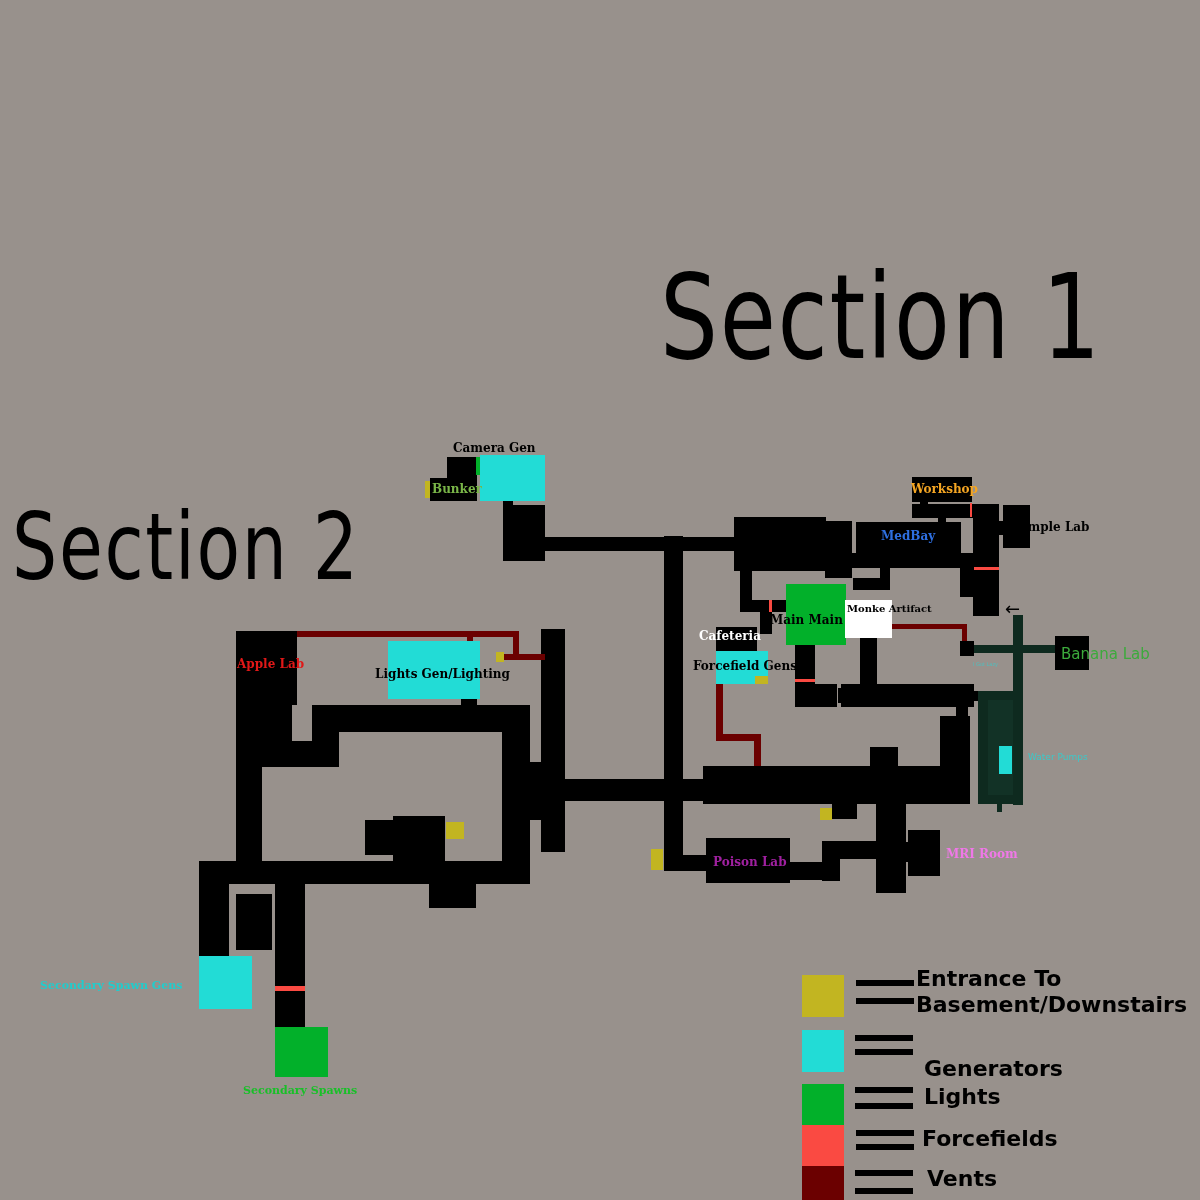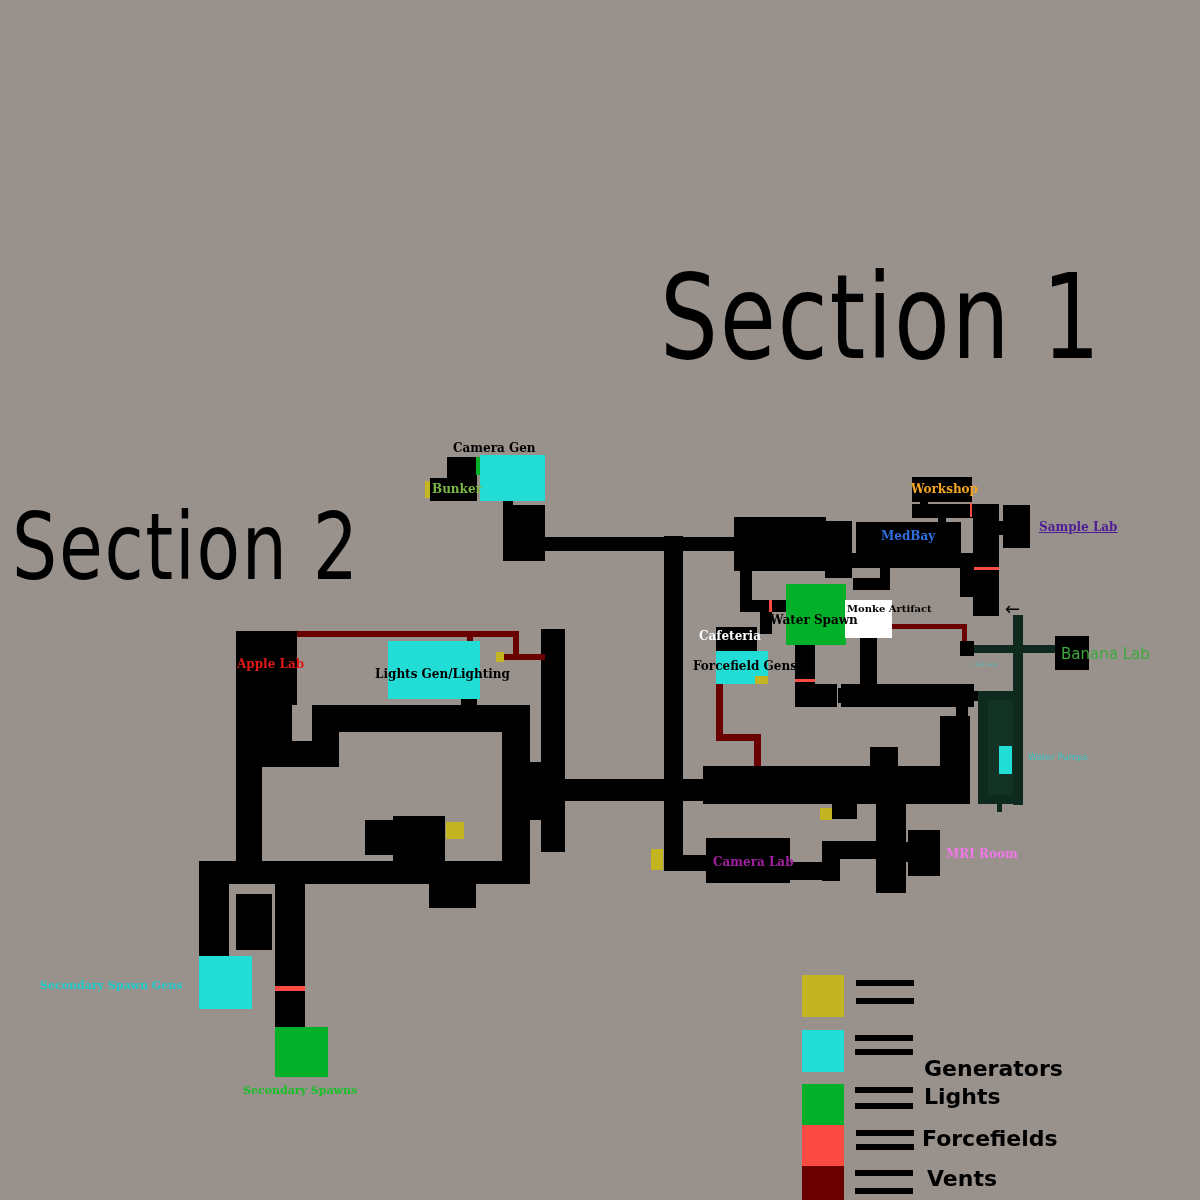--- a/index.html
+++ b/index.html
@@ -137,42 +137,44 @@
   <div class="r wall" style="left:236px;top:894px;width:36px;height:56px;"></div>
   <div class="r wall" style="left:275px;top:880px;width:30px;height:148px;"></div>
   <div class="r ff" style="left:275px;top:986px;width:30px;height:5px;"></div>
   <div class="r gen" style="left:199px;top:956px;width:53px;height:53px;"></div>
   <div class="r spawn" style="left:275px;top:1027px;width:53px;height:50px;"></div>
 </div>
 
 <span class="lbl" style="left:453px;top:442px;color:#000;">Camera Gen</span>
 <span class="lbl" style="left:432px;top:483px;color:#7ab648;">Bunker</span>
 <span class="lbl" style="left:911px;top:483px;color:#f5a623;">Workshop</span>
-<span class="lbl" style="left:1039px;top:521px;color:#4c1d95;text-decoration:underline;">Sample Lab</span>
+<span class="lbl" style="left:1011px;top:521px;color:#000000;">Sample Lab</span>
 <span class="lbl" style="left:881px;top:530px;color:#2e6fe0;">MedBay</span>
-<span class="lbl" style="left:770px;top:614px;color:#000;">Water Spawn</span>
+<span class="lbl" style="left:770px;top:614px;color:#000;">Main Main</span>
 <span class="lbl" style="left:847px;top:604px;color:#000;font-size:10px;">Monke Artifact</span>
 <span class="lbl" style="left:699px;top:630px;color:#fff;">Cafeteria</span>
 <span class="lbl" style="left:693px;top:660px;color:#000;">Forcefield Gens</span>
 <span class="lbl-sans" style="left:1061px;top:647px;color:#3caa3c;font-size:15px;">Banana Lab</span>
 <span class="lbl-sans" style="left:973px;top:662px;color:#4cc0c0;font-size:5px;">I Got Lazy</span>
 <span class="lbl-sans" style="left:1028px;top:753px;color:#3cc8c8;font-size:9px;">Water Pumps</span>
-<span class="lbl" style="left:713px;top:856px;color:#a020a0;">Camera Lab</span>
+<span class="lbl" style="left:713px;top:856px;color:#a020a0;">Poison Lab</span>
 <span class="lbl" style="left:946px;top:848px;color:#f078e8;">MRI Room</span>
 <span class="lbl" style="left:237px;top:658px;color:#e01818;">Apple Lab</span>
 <span class="lbl" style="left:375px;top:668px;color:#000;">Lights Gen/Lighting</span>
 <span class="lbl" style="left:40px;top:980px;color:#22cccc;font-size:11px;">Secondary Spawn Gens</span>
 <span class="lbl" style="left:243px;top:1085px;color:#18c028;font-size:11px;">Secondary Spawns</span>
 <span class="lbl-sans" style="left:1005px;top:600px;color:#000;font-size:18px;">←</span>
 
 <div>
   <div class="leg-sw" style="left:802px;top:975px;background:#c2b521;"></div>
   <div class="leg-bar" style="left:856px;top:980px;"></div>
   <div class="leg-bar" style="left:856px;top:998px;"></div>
   <div class="leg-txt" style="left:916px;top:966px;">
+    <div>Entrance To</div>
+    <div>Basement/Downstairs</div>
   </div>
 
   <div class="leg-sw" style="left:802px;top:1030px;background:#22dcd6;"></div>
   <div class="leg-bar" style="left:855px;top:1035px;"></div>
   <div class="leg-bar" style="left:855px;top:1049px;"></div>
   <div class="leg-txt" style="left:924px;top:1056px;">Generators</div>
 
   <div class="leg-sw" style="left:802px;top:1084px;background:#02b02a;"></div>
   <div class="leg-bar" style="left:855px;top:1087px;"></div>
   <div class="leg-bar" style="left:855px;top:1103px;"></div>

